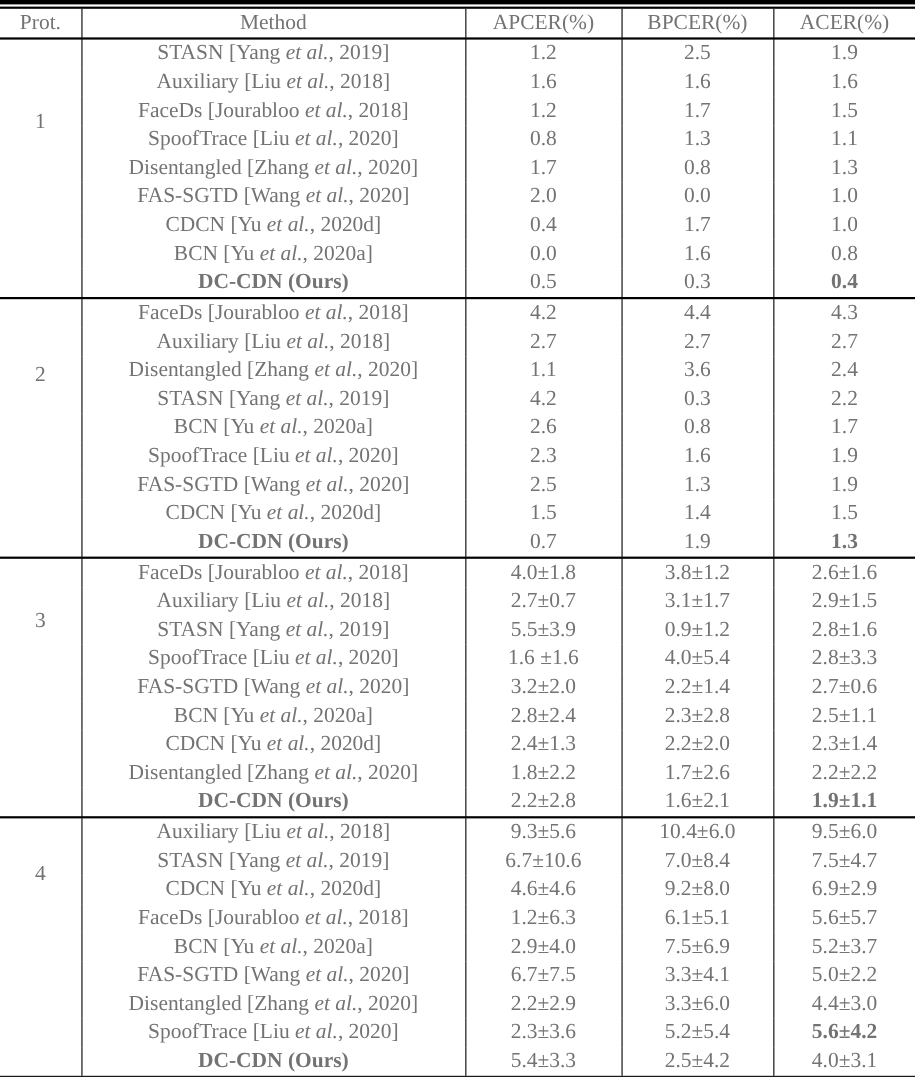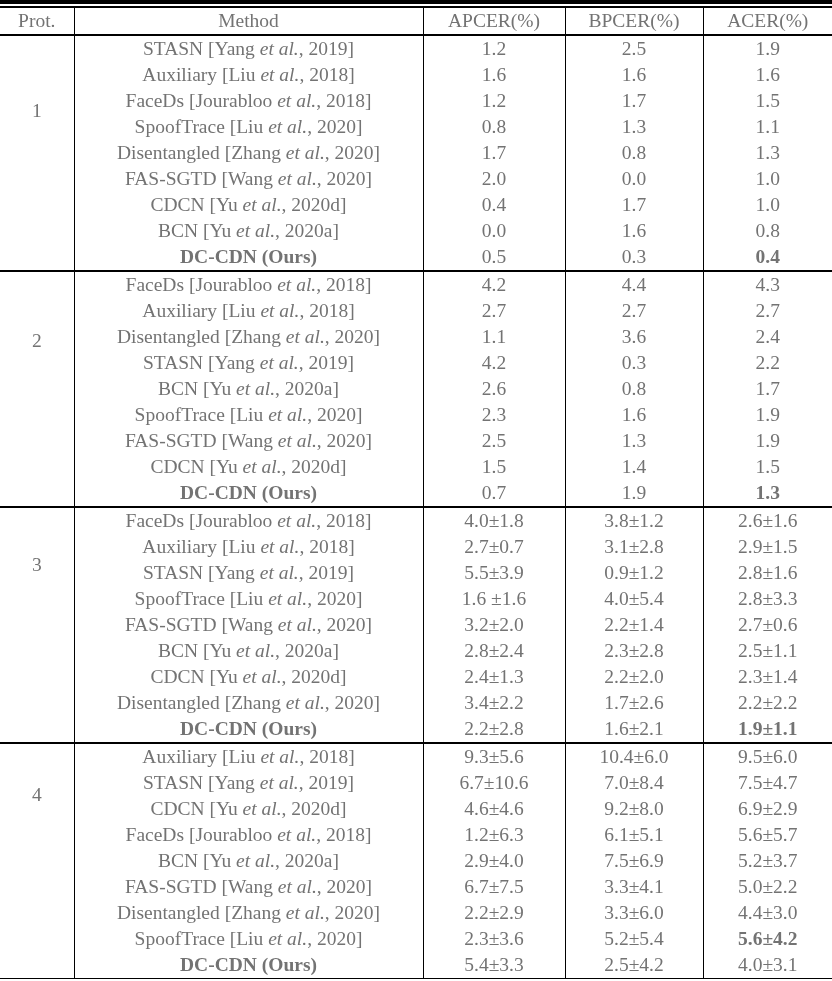--- a/index.html
+++ b/index.html
@@ -205,21 +205,21 @@
         <tr>
           <td rowspan="9" class="c-prot">3</td>
           <td class="c-method">FaceDs [Jourabloo <i>et al.</i>, 2018]</td>
           <td class="c-apcer">4.0±1.8</td>
           <td class="c-bpcer">3.8±1.2</td>
           <td class="c-acer">2.6±1.6</td>
         </tr>
         <tr>
           <td class="c-method">Auxiliary [Liu <i>et al.</i>, 2018]</td>
           <td class="c-apcer">2.7±0.7</td>
-          <td class="c-bpcer">3.1±2.8</td>
+          <td class="c-bpcer">3.1±1.7</td>
           <td class="c-acer">2.9±1.5</td>
         </tr>
         <tr>
           <td class="c-method">STASN [Yang <i>et al.</i>, 2019]</td>
           <td class="c-apcer">5.5±3.9</td>
           <td class="c-bpcer">0.9±1.2</td>
           <td class="c-acer">2.8±1.6</td>
         </tr>
         <tr>
           <td class="c-method">SpoofTrace [Liu <i>et al.</i>, 2020]</td>
@@ -240,21 +240,21 @@
           <td class="c-acer">2.5±1.1</td>
         </tr>
         <tr>
           <td class="c-method">CDCN [Yu <i>et al.</i>, 2020d]</td>
           <td class="c-apcer">2.4±1.3</td>
           <td class="c-bpcer">2.2±2.0</td>
           <td class="c-acer">2.3±1.4</td>
         </tr>
         <tr>
           <td class="c-method">Disentangled [Zhang <i>et al.</i>, 2020]</td>
-          <td class="c-apcer">3.4±2.2</td>
+          <td class="c-apcer">1.8±2.2</td>
           <td class="c-bpcer">1.7±2.6</td>
           <td class="c-acer">2.2±2.2</td>
         </tr>
         <tr>
           <td class="c-method bold">DC-CDN (Ours)</td>
           <td class="c-apcer">2.2±2.8</td>
           <td class="c-bpcer">1.6±2.1</td>
           <td class="c-acer bold">1.9±1.1</td>
         </tr>
       </tbody>

